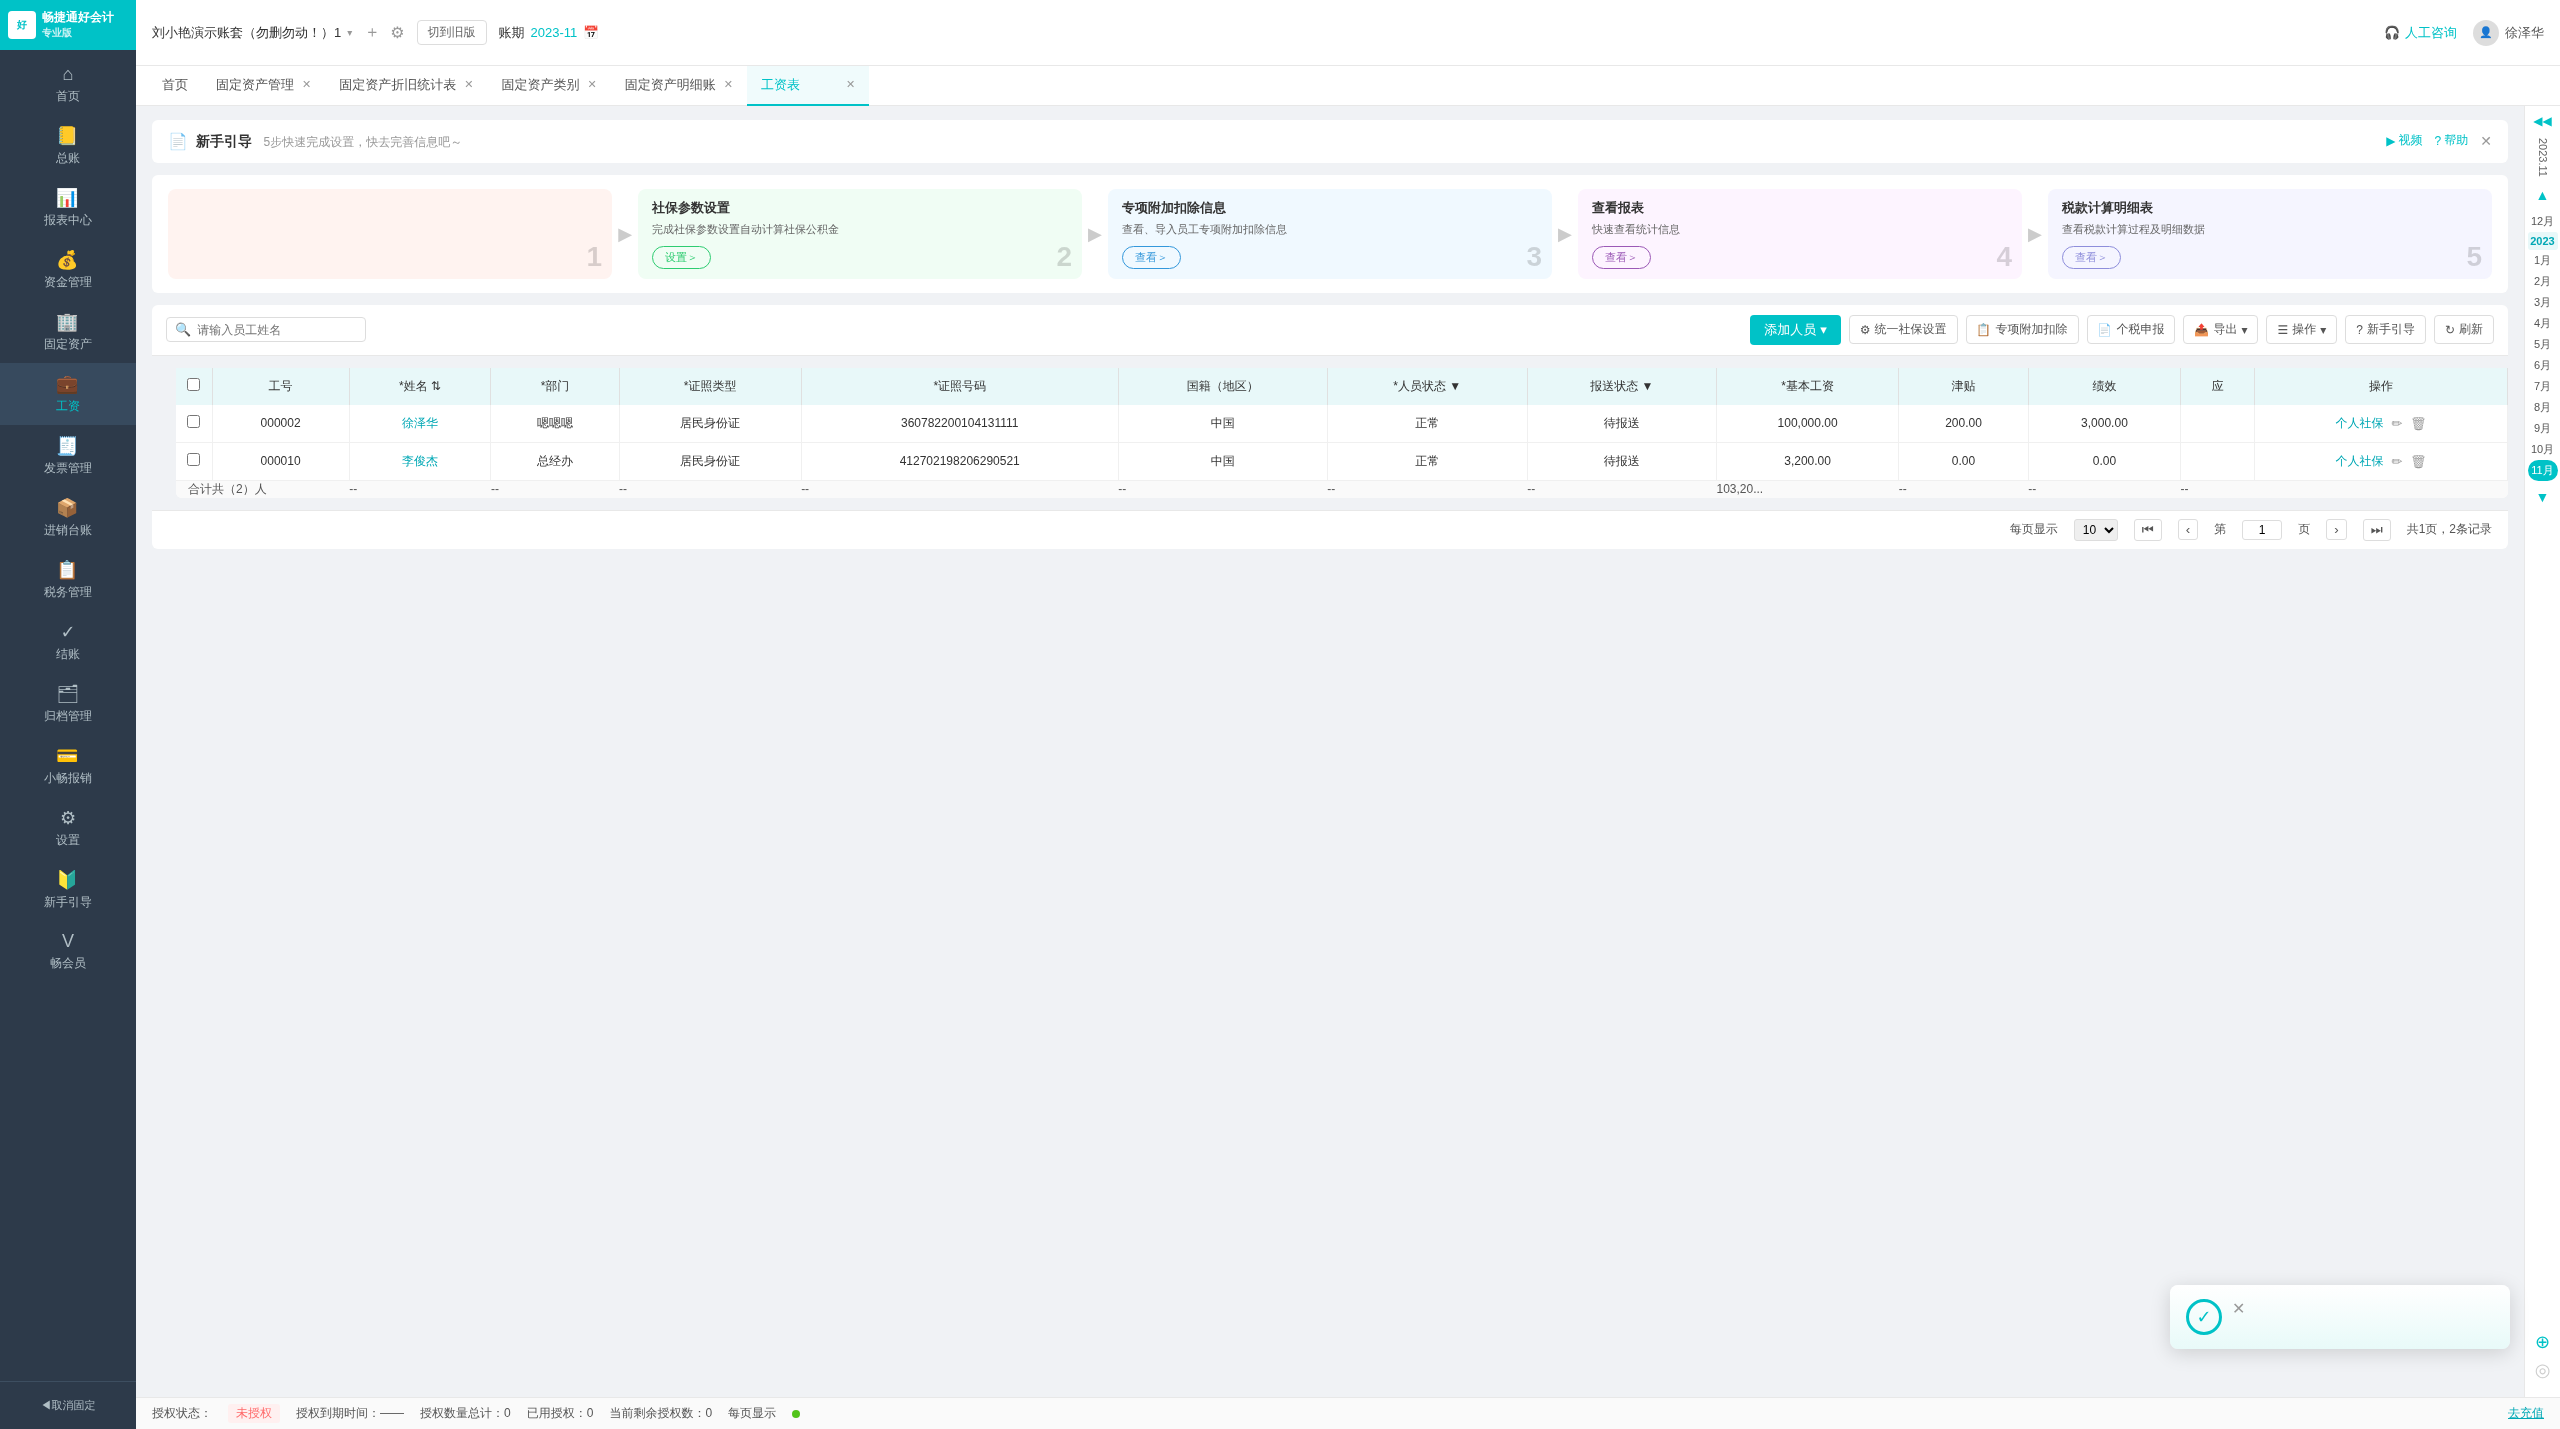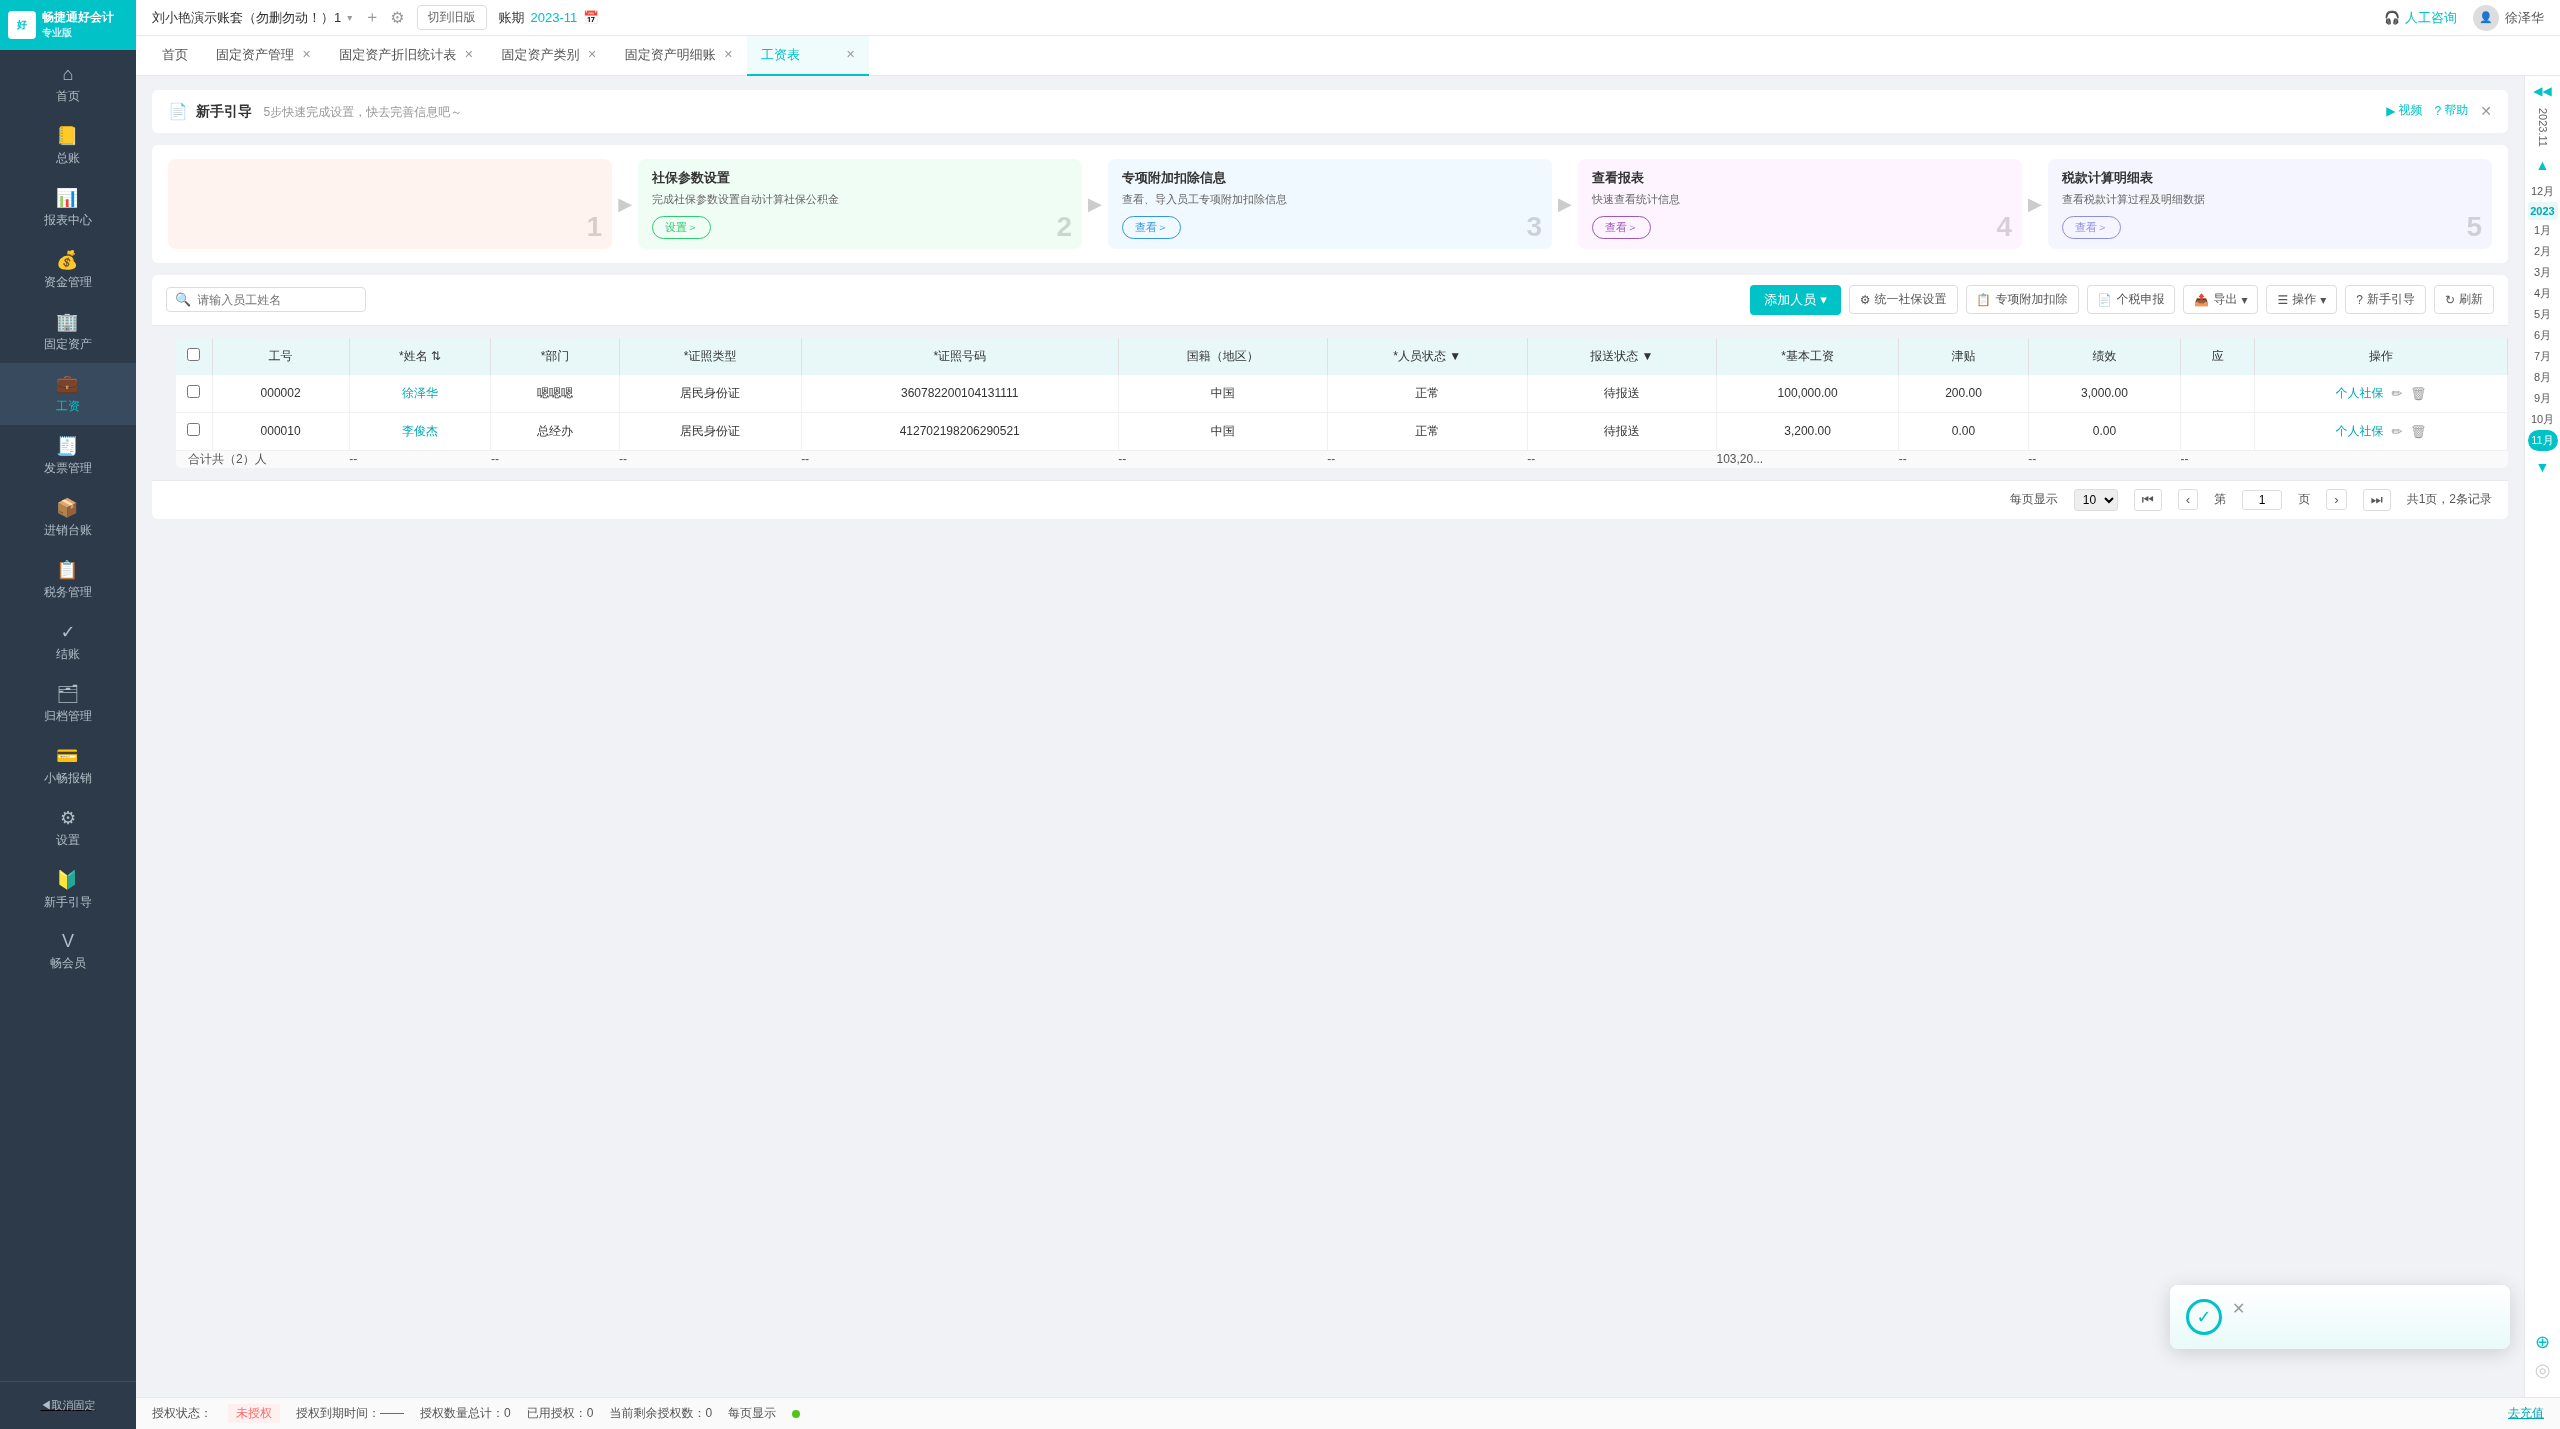--- a/index.html
+++ b/index.html
@@ -49,21 +49,20 @@
       cursor: pointer;
       font-size: 12px;
       gap: 3px;
       transition: background 0.2s;
     }
     .sidebar-item.active { background: #374a5e; color: #00c2c7; }
     .sidebar-item-icon { font-size: 18px; }
     .sidebar-bottom {
       padding: 8px 0;
       border-top: 1px solid #3d4e60;
-      text-decoration: underline;
     }
     .sidebar-cancel {
       display: flex;
       align-items: center;
       justify-content: center;
       color: #b0bec5;
       font-size: 11px;
       padding: 8px;
       cursor: pointer;
       gap: 4px;
@@ -73,21 +72,21 @@
     .main-area {
       flex: 1;
       display: flex;
       flex-direction: column;
       overflow: hidden;
     }
 
     
     .topbar {
       background: white;
-      height: 36px;
+      height: 66px;
       display: flex;
       align-items: center;
       padding: 0 16px;
       border-bottom: 1px solid #e8e8e8;
       gap: 12px;
       flex-shrink: 0;
     }
     .topbar-account {
       display: flex;
       align-items: center;

